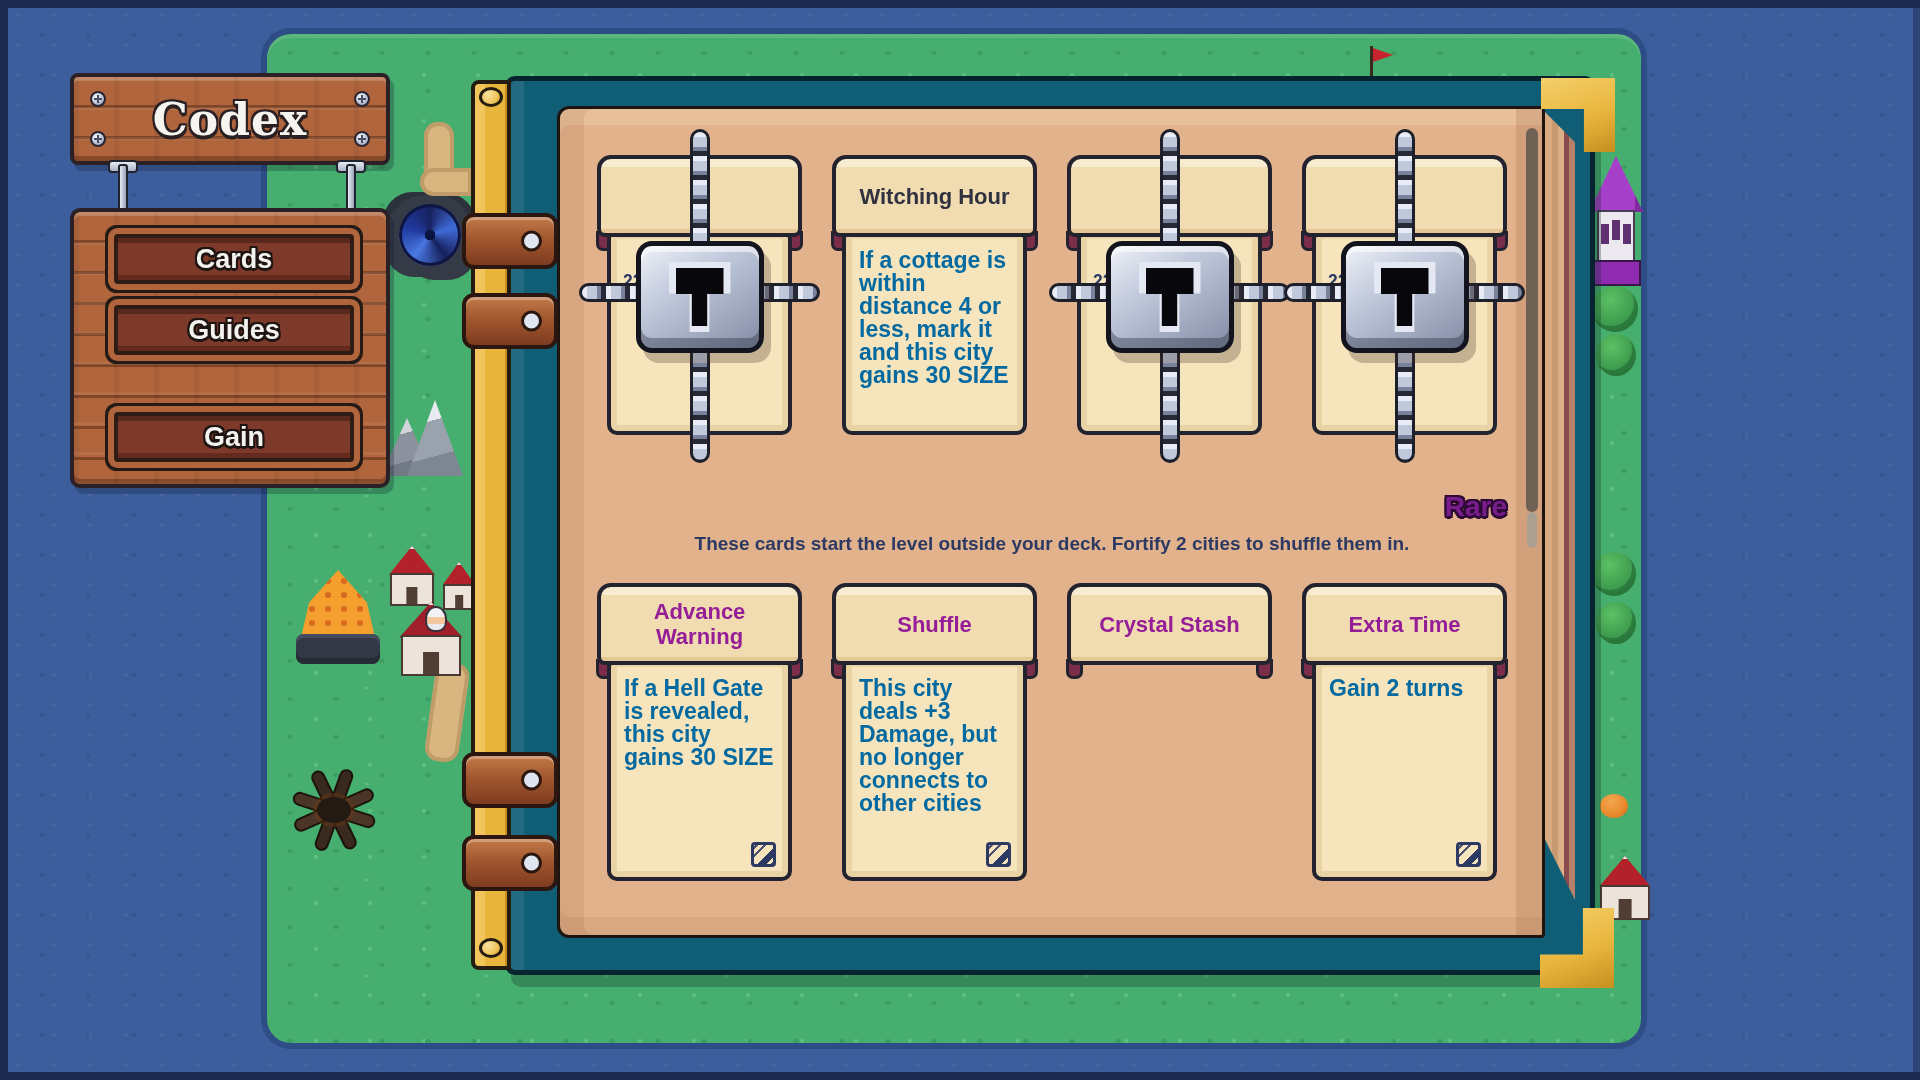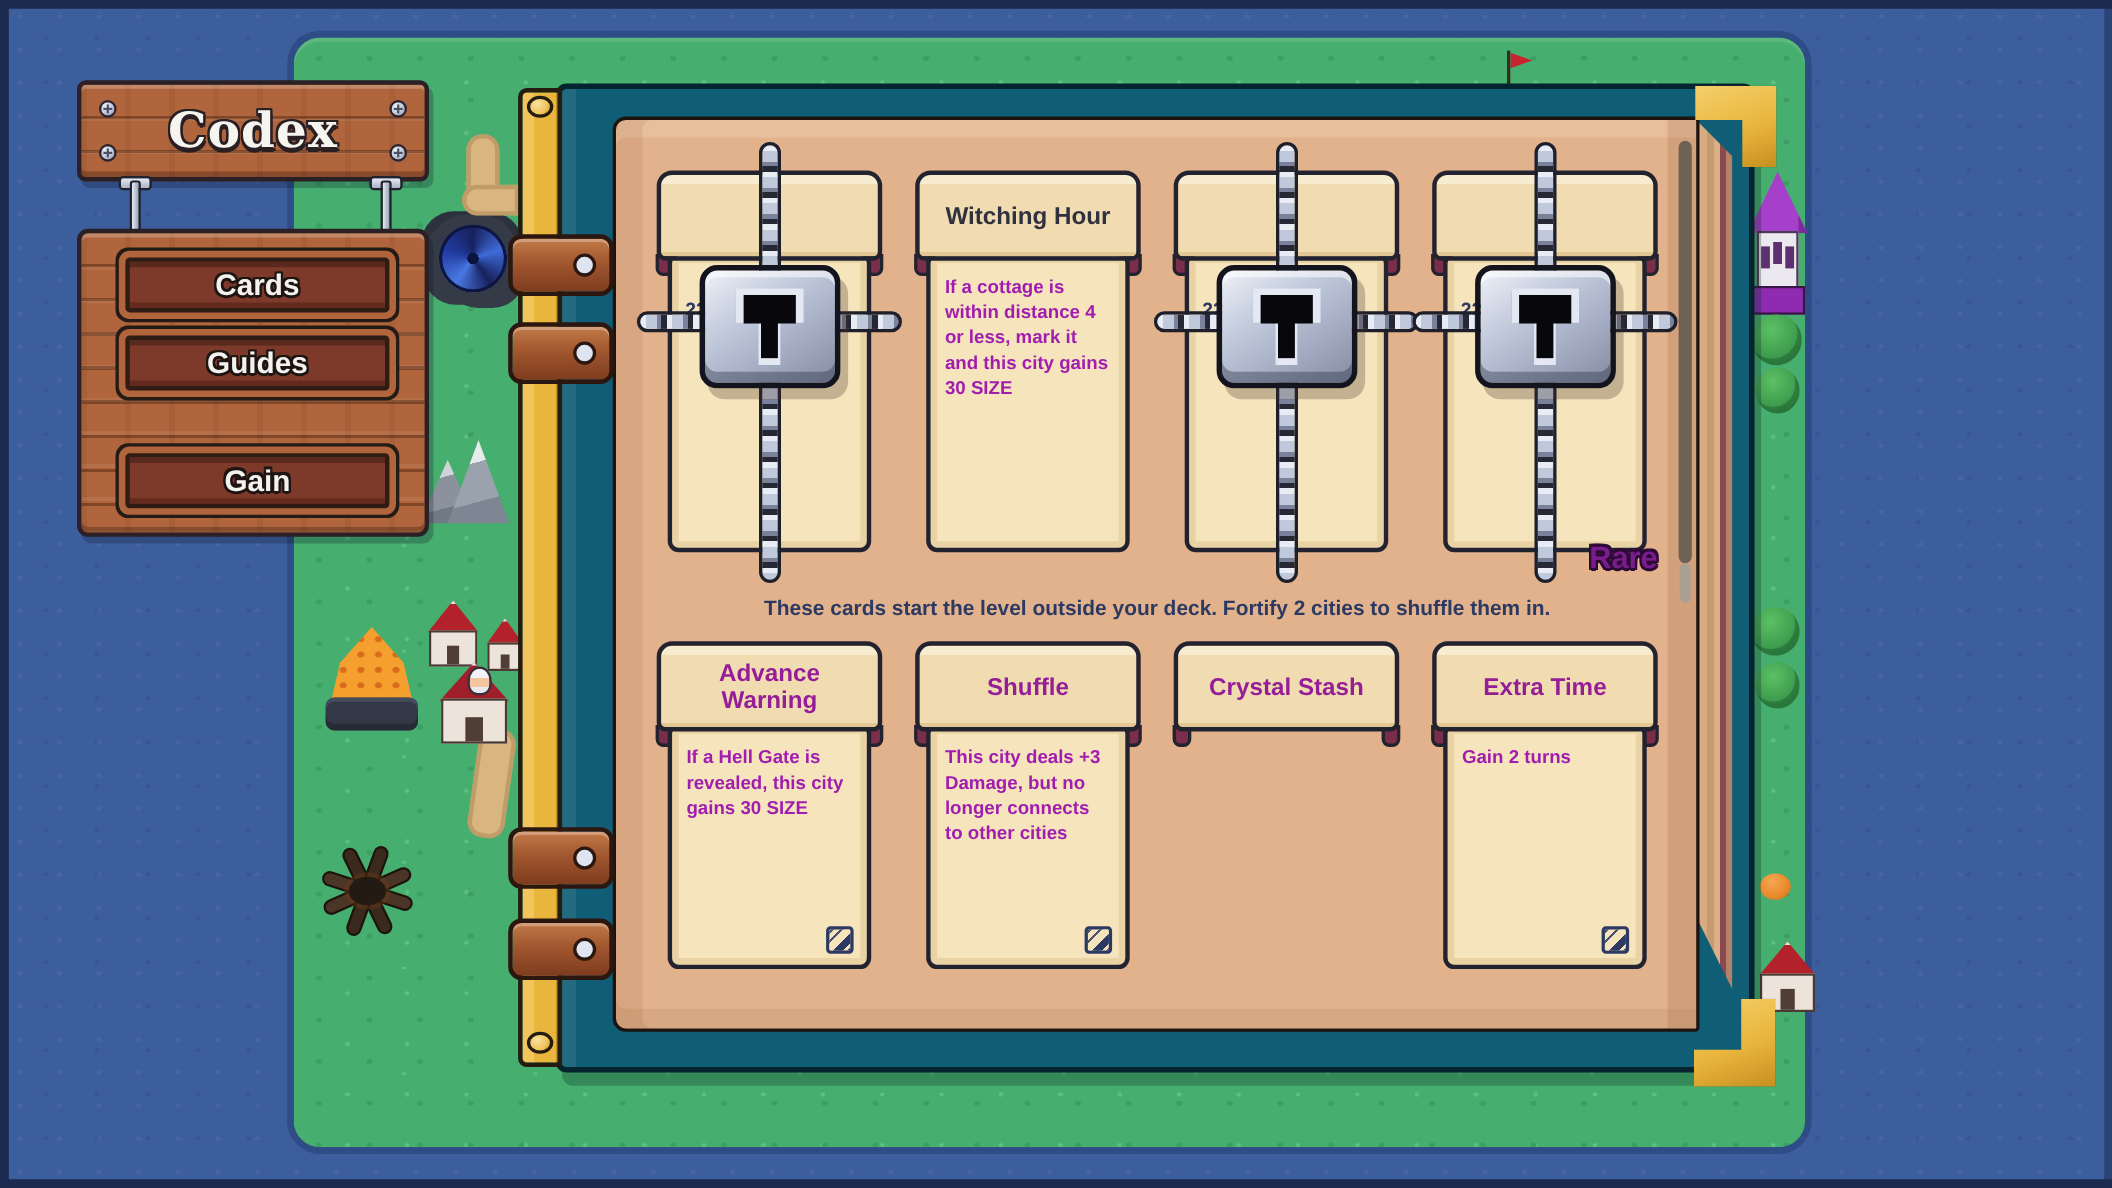--- a/index.html
+++ b/index.html
@@ -152,35 +152,35 @@
     filter:drop-shadow(3px 0 0 #3a2c08) drop-shadow(-3px 0 0 #3a2c08) drop-shadow(0 3px 0 #3a2c08) drop-shadow(0 -3px 0 #3a2c08);}
   .bracket.tr{left:1541px;top:78px;width:74px;height:74px;
     clip-path:polygon(0 0,100% 0,100% 100%,58% 100%,58% 42%,0 42%);}
   .bracket.br{left:1540px;top:908px;width:74px;height:80px;
     clip-path:polygon(58% 0,100% 0,100% 100%,0 100%,0 58%,58% 58%);}
   .scrollbar{position:absolute;left:1526px;top:128px;width:12px;height:420px;cursor:pointer;}
   .scrollbar .thumb{position:absolute;left:0;top:0;width:12px;height:384px;background:#6f6255;border-radius:6px;}
   .scrollbar .track-end{position:absolute;left:1px;top:384px;width:10px;height:36px;background:#ab9f92;border-radius:5px;}
   
   .card{position:absolute;width:205px;cursor:pointer;}
-  .row-top .card{height:347px;}
+  .row-top .card{height:280px;}
   .row-bottom .card{height:298px;}
   .banner{position:absolute;left:0;right:0;top:0;height:82px;z-index:3;
     background:linear-gradient(#f8ecd0 0 8px,#f1dcb1 8px 70px,#e3c795 70px);
     border:4px solid #23232f;border-radius:14px 14px 8px 8px;
     display:flex;align-items:center;justify-content:center;text-align:center;padding:0 8px;}
   .fold{position:absolute;top:76px;width:17px;height:20px;background:#7b2e49;border:3px solid #23232f;
     border-radius:0 0 7px 7px;z-index:1;}
   .fold.l{left:-1px;} .fold.r{right:-1px;}
   .card-body{position:absolute;left:10px;right:10px;top:74px;bottom:0;z-index:2;
     background:#f5e4bc;border:4px solid #23232f;border-radius:10px;
     box-shadow:inset 0 0 0 6px #e9d3a4;padding:16px 13px;}
   .card-title{font-weight:bold;font-size:22px;line-height:25px;color:#951d97;}
   .card-title.dark{color:#30313f;}
-  .card-text{font-weight:bold;font-size:17px;line-height:23px;color:#a21caf;}
+  .card-text{font-weight:bold;font-size:23px;line-height:23px;color:#0369a1;}
   .peek{position:absolute;left:26px;top:116px;z-index:4;font-weight:bold;font-size:17.5px;color:#2c3a63;}
   
   .chain-v{position:absolute;left:50%;transform:translateX(-50%);top:-26px;bottom:-28px;width:20px;z-index:5;
     background:repeating-linear-gradient(to bottom,#e8edf5 0 5px,#c0c9db 5px 15px,#79829a 15px 19px,#262836 19px 24px);
     border:3px solid #1d1f2b;border-radius:10px;}
   .chain-h{position:absolute;left:-18px;right:-18px;top:128px;height:19px;z-index:5;
     background:repeating-linear-gradient(to right,#e8edf5 0 5px,#c0c9db 5px 15px,#79829a 15px 19px,#262836 19px 24px);
     border:3px solid #1d1f2b;border-radius:10px;}
   .lock{position:absolute;left:50%;transform:translateX(-50%);top:86px;width:128px;height:112px;z-index:6;
     border-radius:16px;border:5px solid #14141e;
@@ -194,21 +194,21 @@
   
   .pen-icon{position:absolute;right:12px;bottom:10px;width:25px;height:25px;border:3px solid #2c3a63;border-radius:4px;
     background:repeating-linear-gradient(-45deg,rgba(44,58,99,.85) 0 2px,transparent 2px 6px);overflow:hidden;}
   .pen-icon::after{content:"";position:absolute;inset:-2px;
     background:linear-gradient(135deg,transparent 38%,#f5e4bc 38% 58%,#2c3a63 58% 78%,transparent 78%);}
   
   .rare-heading{position:absolute;left:37px;width:910px;top:382px;text-align:right;z-index:4;
     font-weight:bold;font-size:28px;color:#7a1d8c;
     text-shadow:-2px 0 0 #2e0b36, 2px 0 0 #2e0b36, 0 -2px 0 #2e0b36, 0 2px 0 #2e0b36,
       -2px -2px 0 #2e0b36, 2px 2px 0 #2e0b36, -2px 2px 0 #2e0b36, 2px -2px 0 #2e0b36, 0 3px 0 #2e0b36;}
-  .rare-desc{position:absolute;left:37px;width:910px;top:434px;text-align:center;z-index:4;
+  .rare-desc{position:absolute;left:37px;width:910px;top:424px;text-align:center;z-index:4;
     font-weight:bold;font-size:19px;color:#2c3a63;}
   .row{position:absolute;left:0;top:0;}
 </style>
 </head>
 <body>
 
 <div id="stage">
 
   <div class="island"></div>
   <div class="sprite portal"></div>

